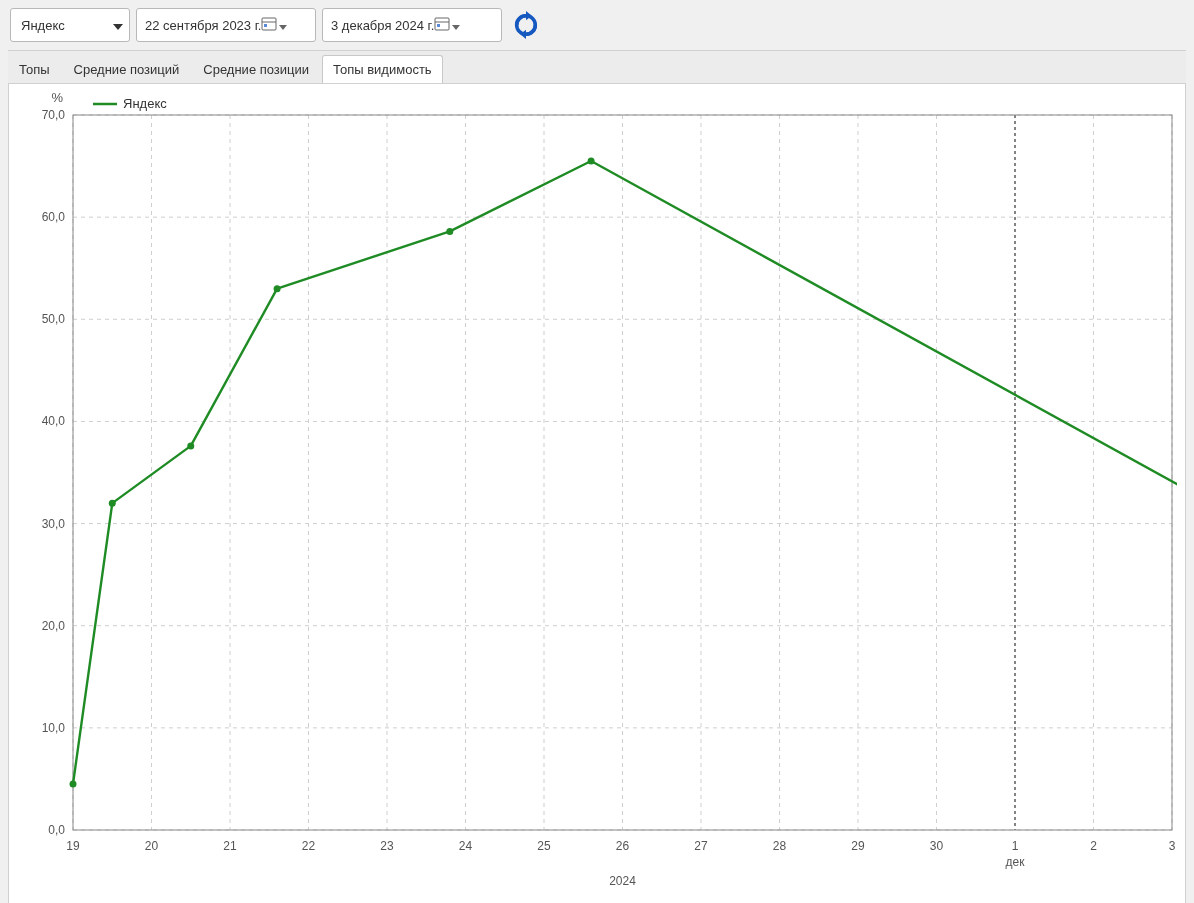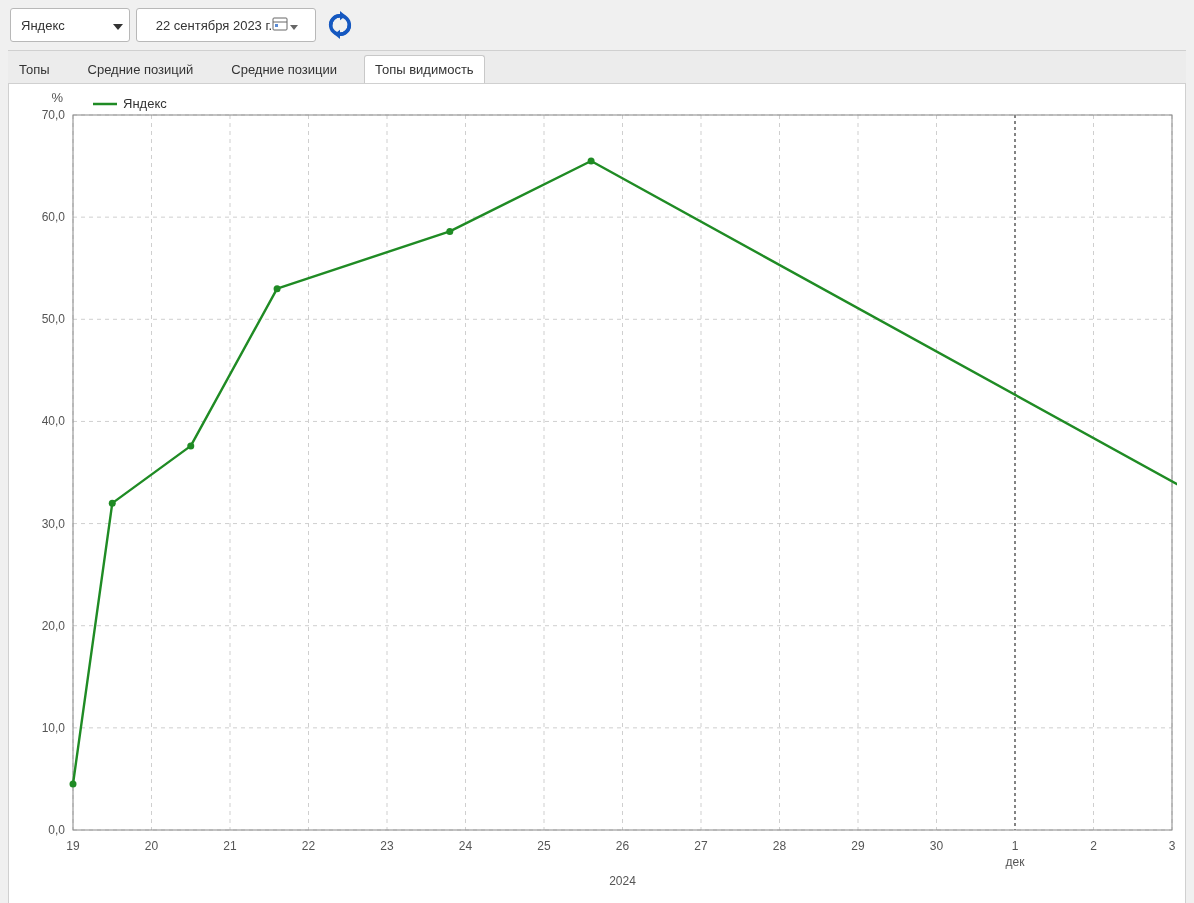--- a/index.html
+++ b/index.html
@@ -1,43 +1,60 @@
 <!DOCTYPE html>
 <html><head>
 <meta charset="utf-8">
 <style>
 html,body{margin:0;padding:0;background:#f0f0f0;font-family:Arial,Helvetica,sans-serif;font-size:13px;color:#333}
 .app{width:1194px;height:903px;position:relative;background:#f0f0f0}
 .toolbar{display:flex;gap:6px;padding:8px 10px;align-items:center}
 .combo,.datebox{height:34px;background:#fff;border:1px solid #b8b8b8;border-radius:3px;display:flex;align-items:center;box-sizing:border-box}
 .combo{width:120px;padding:0 6px 0 10px;justify-content:space-between}
-.datebox{width:180px;padding:0 6px 0 8px;justify-content:center}
+.datebox{width:180px;padding:0 6px 0 8px;justify-content:flex-start}
 .datebox .cal-btn{display:flex;align-items:center;gap:2px}
 .icon-btn{width:36px;height:34px;display:flex;align-items:center;justify-content:center;cursor:pointer}
-.tabs{display:flex;border-top:1px solid #d0d0d0;border-bottom:1px solid #d0d0d0;background:#ececec;margin:0 8px;padding-top:4px;gap:16px}
+.tabs{display:flex;border-top:1px solid #d0d0d0;border-bottom:1px solid #d0d0d0;background:#ececec;margin:0 8px;padding-top:4px;gap:2px}
 .tab{padding:6px 10px;border:1px solid transparent;border-bottom:none;cursor:pointer;font-size:13px;border-radius:3px 3px 0 0}
 .tab.active{background:#fff;border-color:#c8c8c8}
 .chart-card{margin:0 8px 8px 8px;background:#fff;border:1px solid #d0d0d0;border-top:none;padding:6px 8px 10px 8px;box-sizing:border-box}
 svg text{font-family:Arial,Helvetica,sans-serif}
 </style>
 </head>
 <body>
 <div class="app">
 
 <div class="toolbar">
   <div class="combo">
     <span>Яндекс</span>
     <span>
       <svg width="10" height="6" viewBox="0 0 10 6">
             <polygon points="0,0 10,0 5,6" fill="#333"></polygon>
           </svg>
     </span>
   </div>
   <div class="datebox">
     <span>22 сентября 2023 г.</span>
+    <span class="cal-btn">
+      <span>
+        <svg width="16" height="16" viewBox="0 0 16 16">
+              <rect x="1" y="2" width="14" height="12" rx="1" fill="none" stroke="#666"></rect>
+              <line x1="1" y1="6" x2="15" y2="6" stroke="#666"></line>
+              <rect x="3" y="8" width="3" height="3" fill="#5b8bd4"></rect>
+            </svg>
+      </span>
+      <span>
+        <svg width="8" height="5" viewBox="0 0 8 5">
+              <polygon points="0,0 8,0 4,5" fill="#666"></polygon>
+            </svg>
+      </span>
+    </span>
+  </div>
+  <div class="datebox">
+    <span>3  декабря  2024 г.</span>
     <span class="cal-btn">
       <span>
         <svg width="16" height="16" viewBox="0 0 16 16">
               <rect x="1" y="2" width="14" height="12" rx="1" fill="none" stroke="#666"></rect>
               <line x1="1" y1="6" x2="15" y2="6" stroke="#666"></line>
               <rect x="3" y="8" width="3" height="3" fill="#5b8bd4"></rect>
             </svg>
       </span>
       <span>
         <svg width="8" height="5" viewBox="0 0 8 5">

